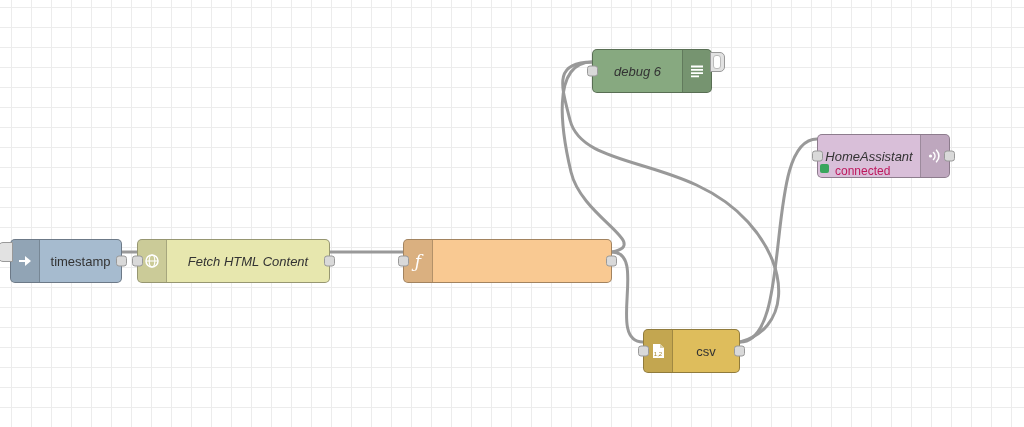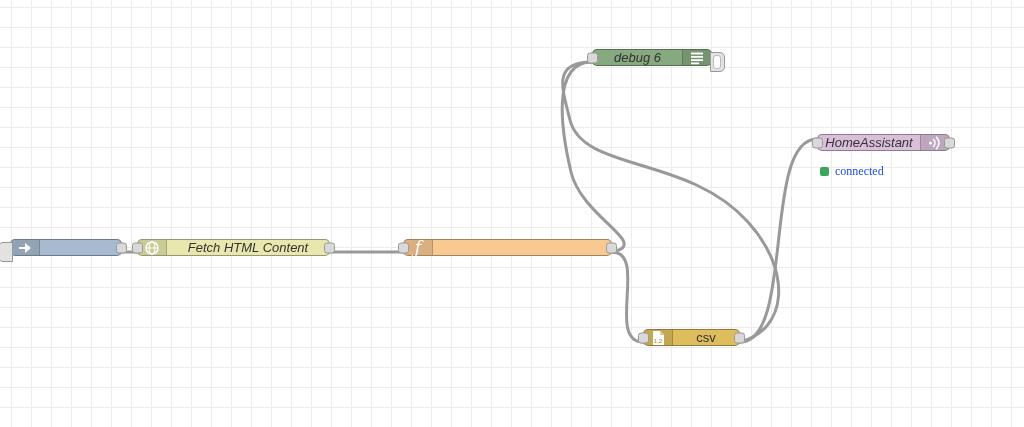--- a/index.html
+++ b/index.html
@@ -9,21 +9,21 @@
     background-image:
       linear-gradient(to right,#ececec 1px,transparent 1px),
       linear-gradient(to bottom,#ececec 1px,transparent 1px);
     background-size:20px 20px;
     background-position:11px 7px;
     font-family:"Liberation Sans",sans-serif;
   }
   #wires{position:absolute;left:0;top:0;width:1024px;height:427px;}
   #wires path{fill:none;stroke-width:3;stroke-linecap:round;}
   .node{
-    position:absolute;height:17px;box-sizing:border-box;
+    position:absolute;height:44px;box-sizing:border-box;
     border:1px solid rgba(0,0,0,.35);border-radius:5px;
     display:flex;align-items:stretch;
     font-size:13px;color:#333;
   }
   .icon-strip{width:28px;flex:0 0 28px;display:flex;align-items:center;justify-content:center;background:rgba(0,0,0,.12);}
   .icon-strip.left{border-right:1px solid rgba(0,0,0,.18);border-radius:4px 0 0 4px;}
   .icon-strip.right{border-left:1px solid rgba(0,0,0,.18);border-radius:0 4px 4px 0;}
   .label{flex:1;display:flex;align-items:center;justify-content:center;padding:0 6px;white-space:nowrap;}
   .label.italic{font-style:italic;}
   .fn-glyph{font-family:"DejaVu Serif","Liberation Serif",serif;font-style:italic;font-size:17px;color:#fff;line-height:1;}
@@ -31,21 +31,21 @@
     position:absolute;width:11px;height:11px;box-sizing:border-box;
     background:#d9d9d9;border:1px solid #999;border-radius:3px;
     top:50%;transform:translateY(-50%);
   }
   .port.in{left:-6px;}
   .port.out{right:-6px;}
   .tab-btn{position:absolute;width:15px;height:20px;top:2px;background:#e2e2e2;border:1px solid #999;box-sizing:border-box;}
   .tab-btn.left{left:-13px;border-radius:5px 0 0 5px;}
   .tab-btn.right{right:-14px;border-radius:0 5px 5px 0;}
   .tab-btn.right::after{content:"";position:absolute;left:2px;top:2px;right:3px;bottom:2px;background:#fff;border:1px solid #bbb;border-radius:3px;}
-  .status{position:absolute;top:29px;left:2px;display:flex;align-items:center;font-size:12px;color:#1d4ed8;font-style:normal;font-family:Liberation Serif, serif;}
+  .status{position:absolute;top:29px;left:2px;display:flex;align-items:flex-start;font-size:12px;color:#be185d;font-style:normal;}
   .status-dot{width:9px;height:9px;border-radius:2px;margin-right:6px;flex:0 0 9px;}
 </style>
 </head>
 <body>
 
 <div id="canvas">
 
   <svg id="wires" viewBox="0 0 1024 427">
     <path d="M120 252 L139 252" style="stroke: rgb(153, 153, 153);"></path>
     <path d="M330 252 L403 252" style="stroke: rgb(153, 153, 153);"></path>
@@ -56,20 +56,21 @@
   </svg>
 
   <div class="node" style="left: 10px; top: 239px; width: 112px; background-color: rgb(166, 187, 207);">
     <div class="tab-btn left"></div>
     <div class="icon-strip left">
       <svg width="15" height="14" viewBox="0 0 15 14">
           <path d="M1 7h7" stroke="#fff" stroke-width="2"></path>
           <path d="M7 2l6 5-6 5z" fill="#fff"></path>
         </svg>
     </div>
+    <div class="label">timestamp</div>
     <div class="port out"></div>
   </div>
 
   <div class="node" style="left: 137px; top: 239px; width: 193px; background-color: rgb(231, 231, 174); justify-content: flex-end;">
     <div class="icon-strip left">
       <svg width="16" height="16" viewBox="0 0 16 16">
         <circle cx="8" cy="8" r="6" fill="none" stroke="#fff" stroke-width="1.5"></circle>
         <ellipse cx="8" cy="8" rx="2.8" ry="6" fill="none" stroke="#fff" stroke-width="1.1"></ellipse>
         <path d="M2 8h12" stroke="#fff" stroke-width="1.1"></path>
       </svg>

